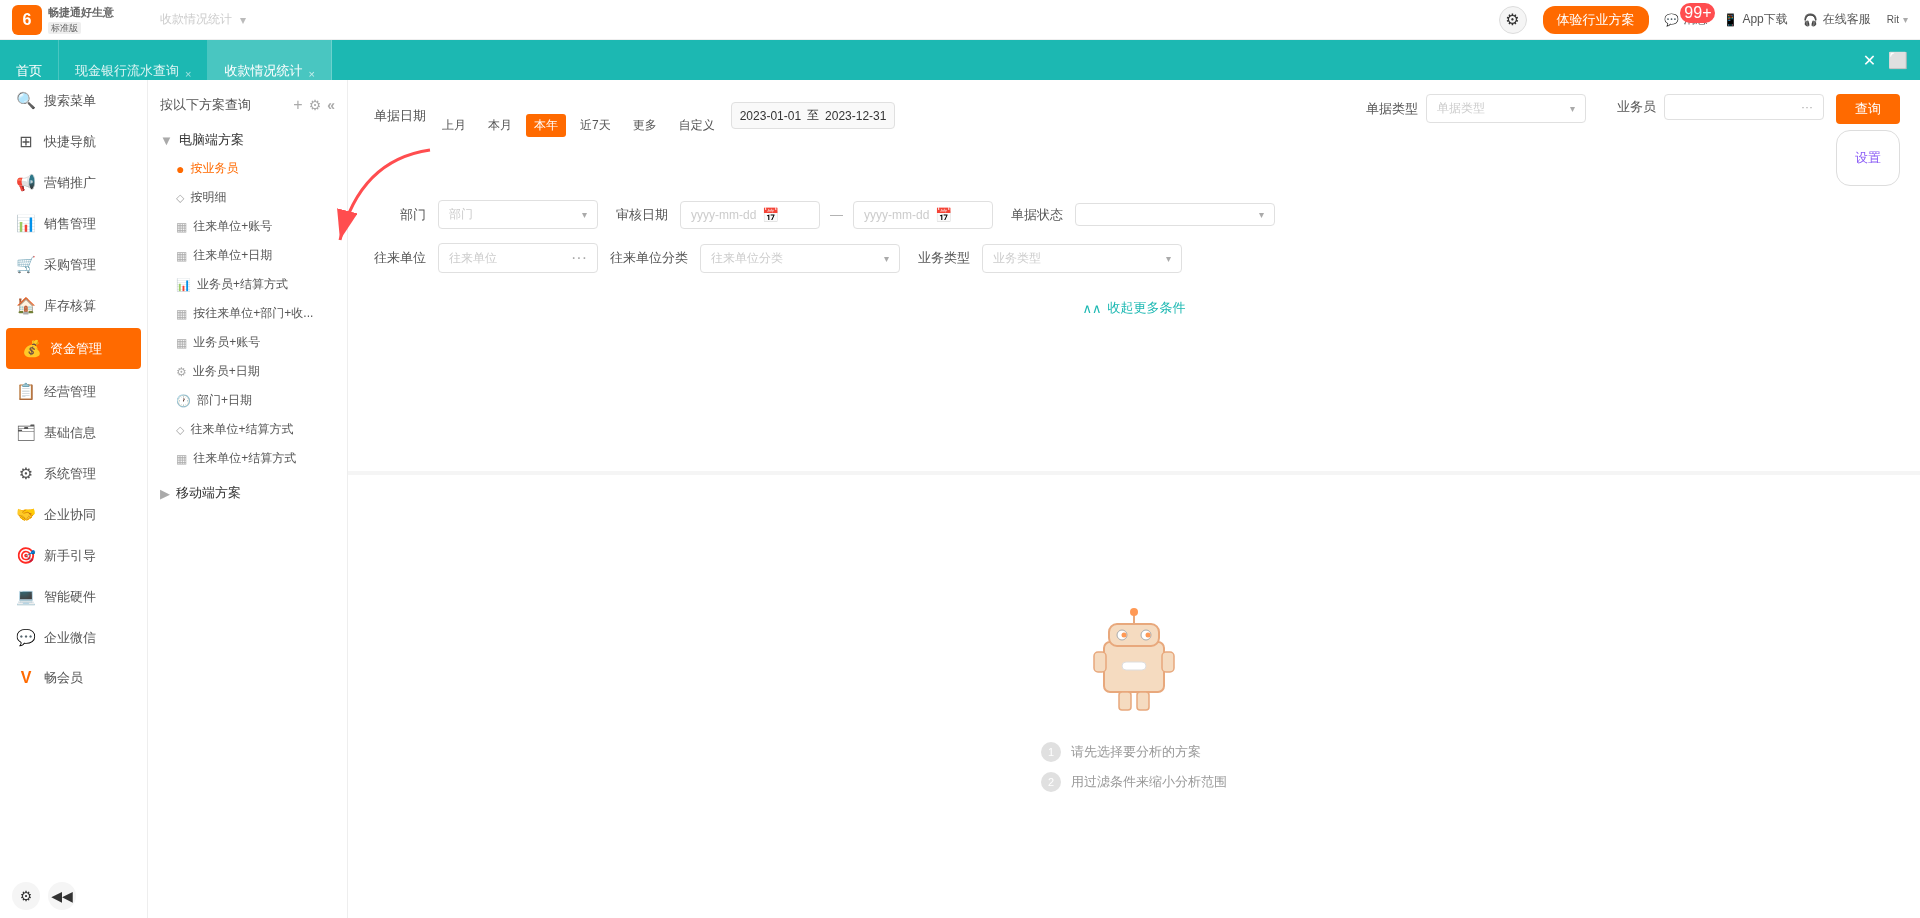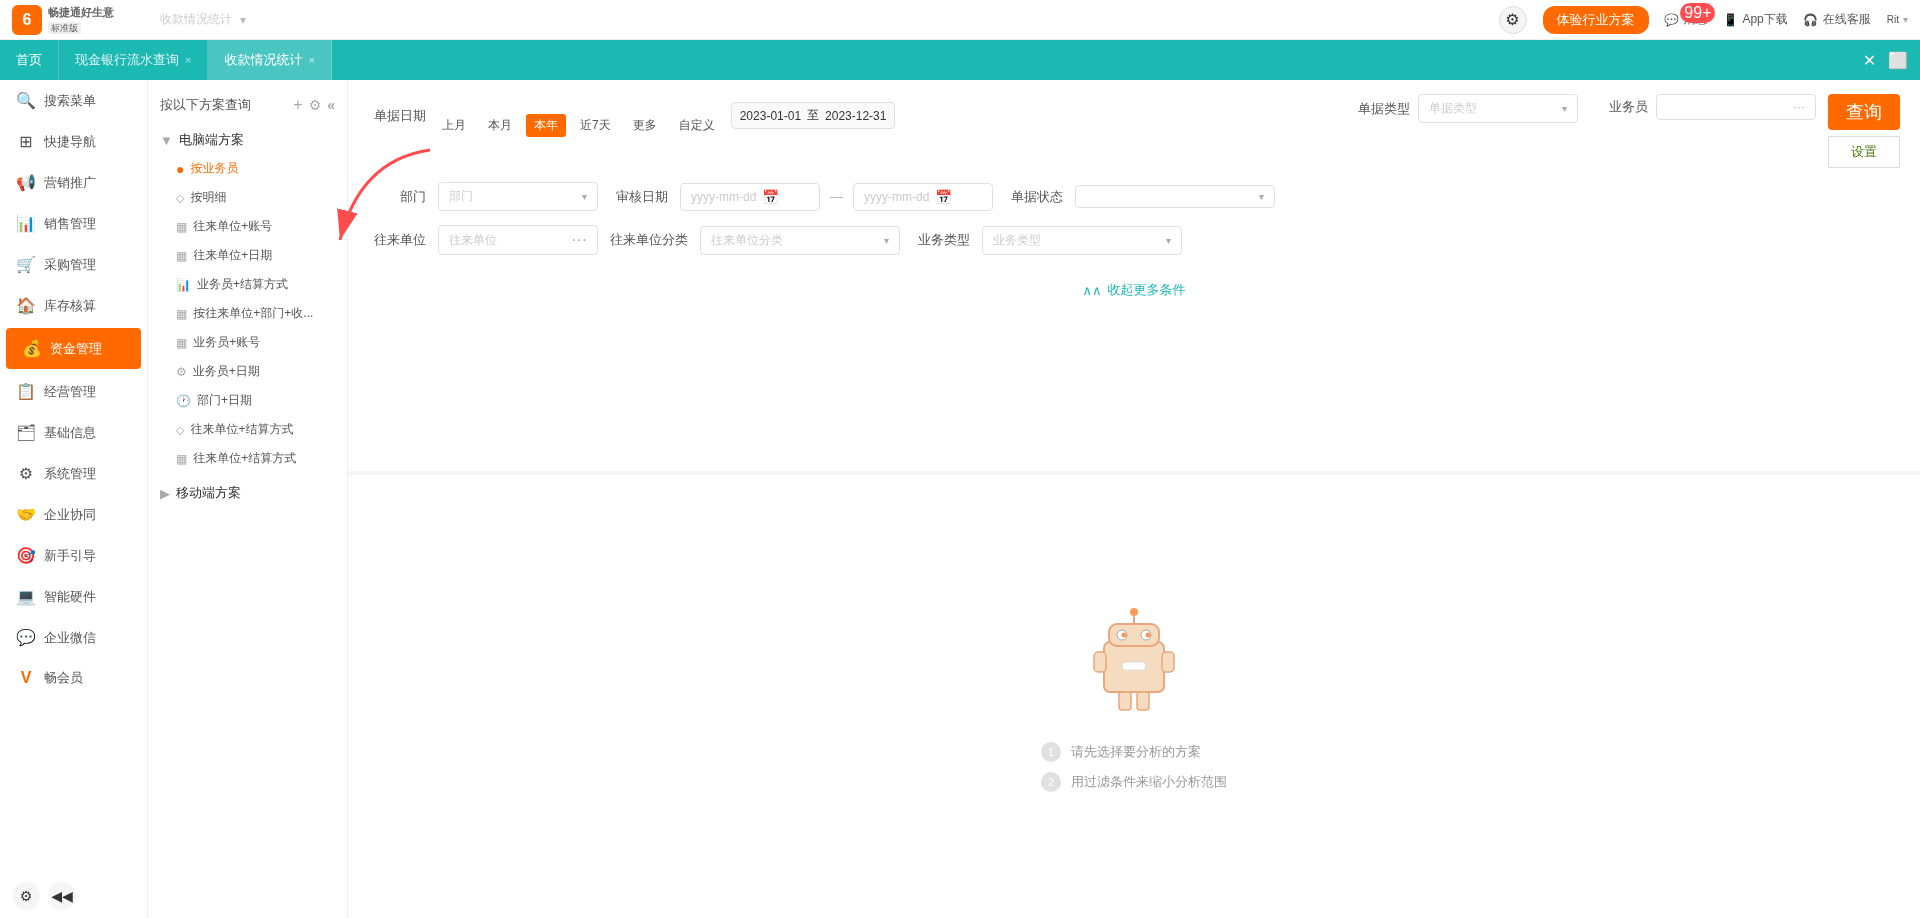--- a/index.html
+++ b/index.html
@@ -41,21 +41,21 @@
     
     .tab-bar {
       height: 40px;
       background: #1cb8b2;
       display: flex;
       align-items: stretch;
       padding-left: 0;
     }
     .tab-item {
       display: flex;
-      align-items: center;
+      align-items: flex-end;
       padding: 0 16px;
       color: rgba(255,255,255,0.85);
       font-size: 13px;
       cursor: pointer;
       border-right: 1px solid rgba(255,255,255,0.2);
       gap: 6px;
     }
     .tab-item.home { color: #fff; }
     .tab-item .close-icon { font-size: 11px; opacity: 0.7; }
     .tab-item.active { background: rgba(255,255,255,0.2); color: #fff; }
@@ -226,22 +226,22 @@
       display: flex;
       align-items: center;
       justify-content: center;
       gap: 6px;
       color: #1cb8b2;
       font-size: 13px;
       cursor: pointer;
       padding: 6px;
     }
     .query-btns { display: flex; flex-direction: column; gap: 6px; }
-    .btn-query { background: #ff6a00; color: #fff; border: none; border-radius: 4px; padding: 6px 18px; font-size: 18px; cursor: pointer; }
-    .btn-set { background: #fff; color: #4d7c0f; border: 1px solid #ddd; border-radius: 0; padding: 6px 18px; font-size: 13px; cursor: pointer; }
+    .btn-query { background: #ff6a00; color: #fff; border: none; border-radius: 4px; padding: 6px 18px; font-size: 13px; cursor: pointer; }
+    .btn-set { background: #fff; color: #8b5cf6; border: 1px solid #ddd; border-radius: 14px; padding: 18px 18px; font-size: 13px; cursor: pointer; }
 
     
     .empty-area {
       flex: 1;
       background: #fff;
       margin-top: 4px;
       display: flex;
       flex-direction: column;
       align-items: center;
       justify-content: center;

